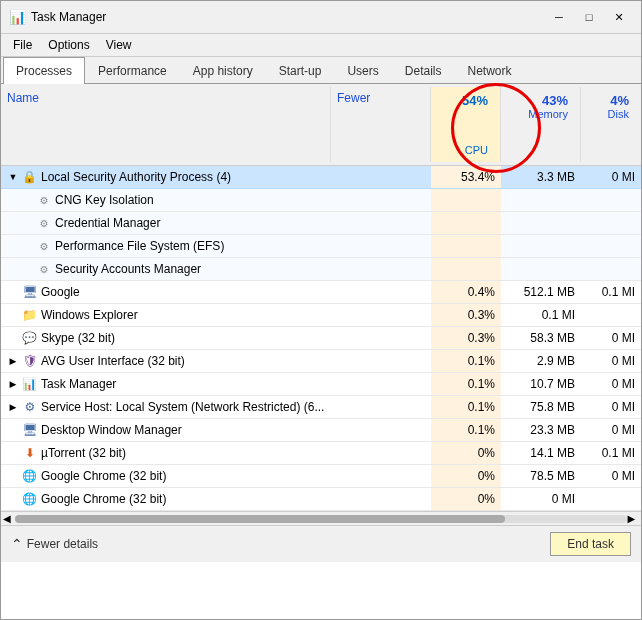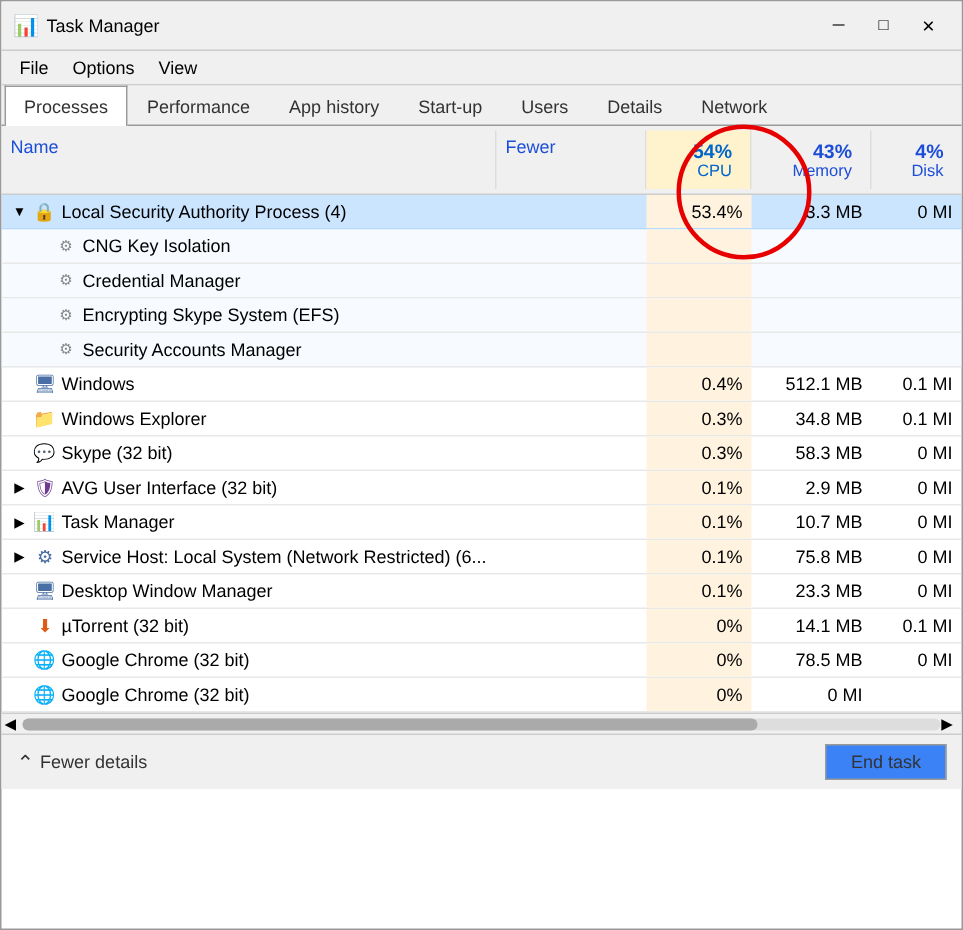--- a/index.html
+++ b/index.html
@@ -163,21 +163,21 @@
       align-items: center;
       gap: 4px;
       cursor: pointer;
       background: transparent;
       border: none;
       font-size: 12px;
       color: #333;
     }
     .end-task-btn {
       padding: 4px 16px;
-      background: #3b82f6;
+      background: #fef9c3;
       border: 1px solid #999;
       cursor: pointer;
       font-size: 12px;
       color: #333;
     }
 
     .scrollbar-area {
       background: #f0f0f0;
       height: 14px;
       border-top: 1px solid #ccc;
@@ -271,21 +271,21 @@
     <div class="tab">Details</div>
     <div class="tab">Network</div>
   </div>
 
   <div class="table-header">
     <div class="col-header">Name</div>
     <div class="col-header">Fewer</div>
     <div class="col-header sorted highlighted-col" style="text-align:right;padding-left:36px;">
       <div class="cpu-header">
         <span style="font-size:13px;font-weight:600;">54%</span>
-        <span style="font-size:11px;">CPU</span>
+        <span style="font-size:11px;margin-top:36px;">CPU</span>
       </div>
     </div>
     <div class="col-header" style="text-align:right;">
       <div class="cpu-header">
         <span style="font-size:13px;font-weight:600;">43%</span>
         <span style="font-size:11px;margin-left:32px;">Memory</span>
       </div>
     </div>
     <div class="col-header" style="text-align:right;">
       <div class="cpu-header">
@@ -327,21 +327,21 @@
       </div>
       <div class="cell"></div>
       <div class="cell right cpu-cell"></div>
       <div class="cell right"></div>
       <div class="cell right"></div>
     </div>
 
     <div class="process-row child">
       <div class="cell name-cell indent-2">
         <span class="process-icon icon-sub">⚙</span>
-        <span>Encrypting Skype System (EFS)</span>
+        <span>Performance File System (EFS)</span>
       </div>
       <div class="cell"></div>
       <div class="cell right cpu-cell"></div>
       <div class="cell right"></div>
       <div class="cell right"></div>
     </div>
 
     <div class="process-row child">
       <div class="cell name-cell indent-2">
         <span class="process-icon icon-sub">⚙</span>
@@ -350,37 +350,36 @@
       <div class="cell"></div>
       <div class="cell right cpu-cell"></div>
       <div class="cell right"></div>
       <div class="cell right"></div>
     </div>
 
     <div class="process-row">
       <div class="cell name-cell">
         <span class="expand-arrow" style="visibility:hidden;">▶</span>
         <span class="process-icon icon-system">🖥</span>
-        <span>Windows</span>
+        <span>Google</span>
       </div>
       <div class="cell"></div>
       <div class="cell right cpu-cell">0.4%</div>
       <div class="cell right">512.1 MB</div>
       <div class="cell right">0.1 MI</div>
     </div>
 
     <div class="process-row">
       <div class="cell name-cell">
         <span class="expand-arrow" style="visibility:hidden;">▶</span>
         <span class="process-icon icon-explorer">📁</span>
         <span>Windows Explorer</span>
       </div>
       <div class="cell"></div>
       <div class="cell right cpu-cell">0.3%</div>
-      <div class="cell right">34.8 MB</div>
       <div class="cell right">0.1 MI</div>
     </div>
 
     <div class="process-row">
       <div class="cell name-cell">
         <span class="expand-arrow" style="visibility:hidden;">▶</span>
         <span class="process-icon icon-skype">💬</span>
         <span>Skype (32 bit)</span>
       </div>
       <div class="cell"></div>

